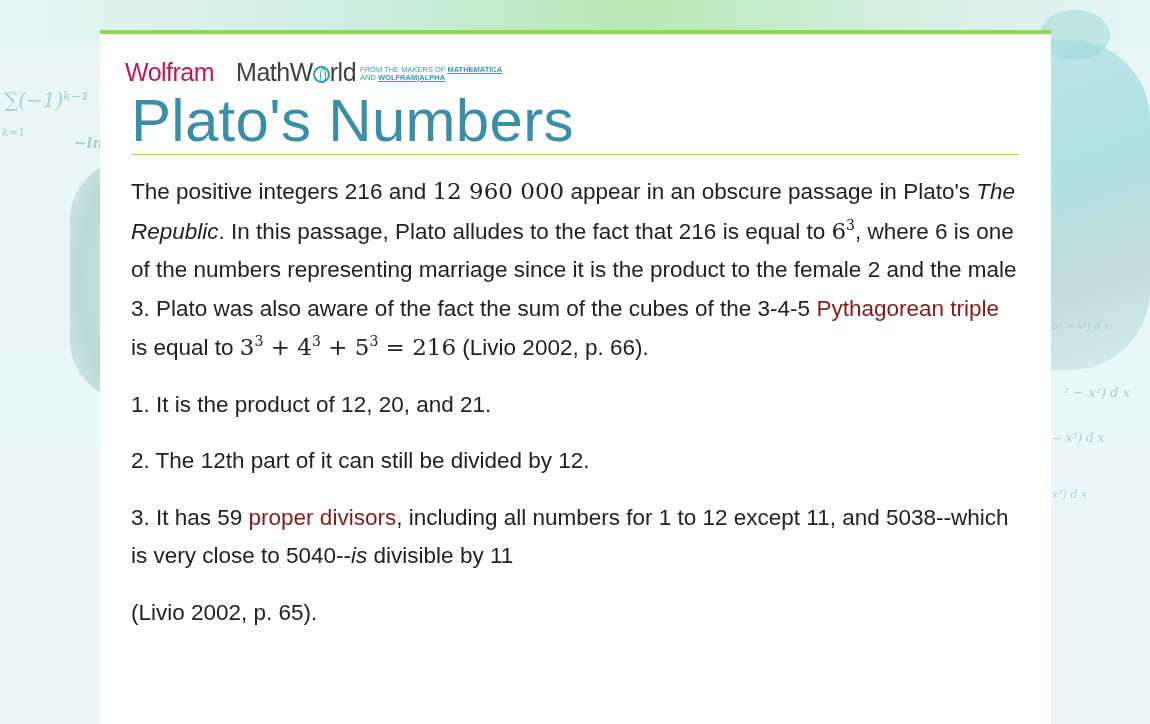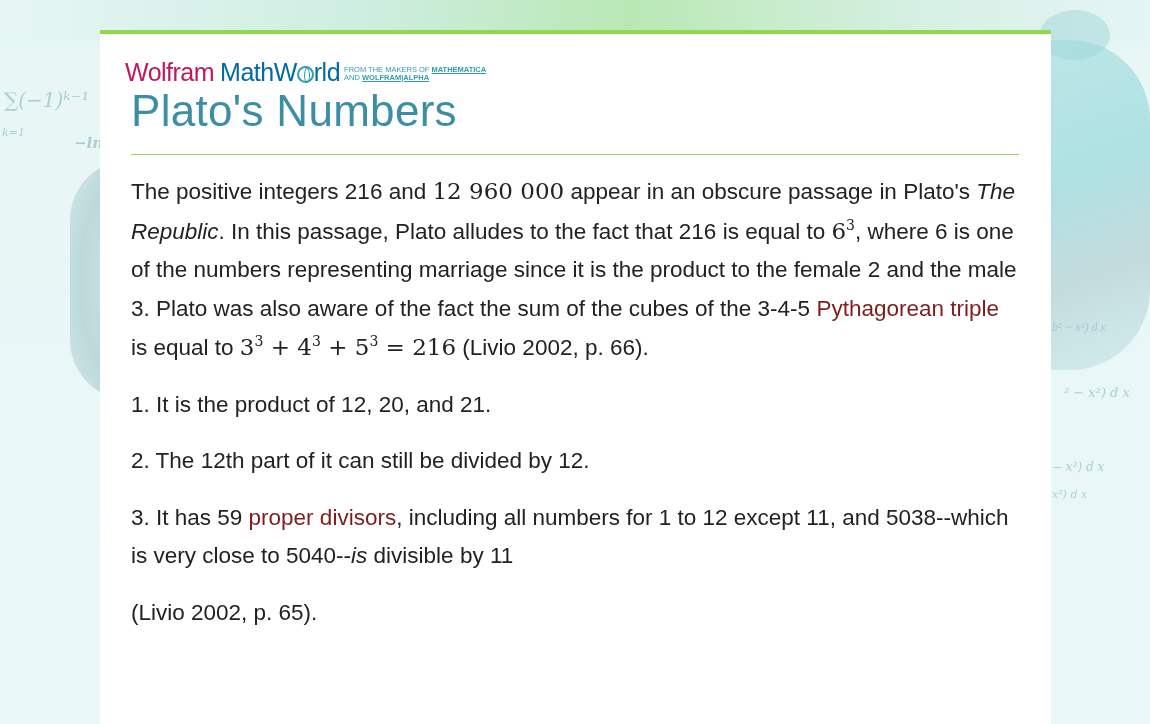--- a/index.html
+++ b/index.html
@@ -31,28 +31,28 @@
     border-radius:50%; background:#9fd5d8; opacity:.5;
   }
   .card {
     position:absolute; left:100px; top:30px; width:951px; height:720px;
     background:#fff; border-top:4px solid #8ddb4a; box-sizing:border-box;
   }
   .logo {
     position:absolute; left:25px; top:24px; display:flex; align-items:flex-end; white-space:nowrap;
   }
   .logo-wolfram { font-size:25px; color:#be185d; letter-spacing:-0.5px; }
-  .logo-mathworld { font-size:25px; color:#0369a1; margin-left:6px; letter-spacing:-0.5px; }
+  .logo-mathworld { font-size:25px; color:#404040; margin-left:22px; letter-spacing:-0.5px; }
   .logo-tag { font-size:7.5px; line-height:8px; color:#2e9eb0; margin-left:4px; margin-bottom:5px; }
   .logo-tag b { font-weight:bold;text-decoration:underline; }
   .globe { display:inline-block; width:17px; height:17px; border-radius:50%; border:2px solid #2e9eb0; box-sizing:border-box; vertical-align:-2px; position:relative; }
   .globe:before { content:""; position:absolute; left:5px; top:0; width:4px; height:13px; border:1px solid #2e9eb0; border-radius:50%; }
   h1 {
     position:absolute; left:31px; top:52px; margin:0; font-weight:normal;
-    font-size:44px; color:#3b8ea5; letter-spacing:0.3px;
+    font-size:60px; color:#3b8ea5; letter-spacing:0.3px;
   }
   .rule { position:absolute; left:31px; top:120px; width:888px; height:1px; background:#9fd86a; }
   .content {
     position:absolute; left:31px; top:138px; width:890px;
     font-size:22.5px; line-height:38.5px; color:#222;
   }
   .content p { margin:0 0 18px 0; }
   .math { font-family:"DejaVu Serif", "Liberation Serif", serif; font-size:23px; }
   .link { color:#7f1d1d; text-decoration:none; }
   sup { font-size:14px; line-height:0; }
@@ -61,23 +61,23 @@
 <body>
 
 <div class="top-glow"></div>
 <div class="bg-shape-left"></div>
 <div class="bg-shape-right2"></div>
 <div class="bg-shape-right"></div>
 
 <div class="bg-formula" style="left:4px;top:88px;font-size:20px;">∑(−1)ᵏ⁻¹</div>
 <div class="bg-formula" style="left:2px;top:126px;font-size:11px;">k=1</div>
 <div class="bg-formula" style="left:74px;top:134px;font-size:15px;font-weight:bold;">−ln</div>
-<div class="bg-formula" style="left:1052px;top:320px;font-size:12px;font-family:Liberation Serif, serif;">b² − x²)  d x</div>
+<div class="bg-formula" style="left:1052px;top:320px;font-size:10px;">b² − x²)  d x</div>
 <div class="bg-formula" style="left:1064px;top:385px;font-size:13px;">² − x²)  d x</div>
-<div class="bg-formula" style="left:1052px;top:460px;font-size:12px;">− x²)  d x</div>
+<div class="bg-formula" style="left:1052px;top:431px;font-size:12px;">− x²)  d x</div>
 <div class="bg-formula" style="left:1052px;top:488px;font-size:11px;text-align:center;">x²)  d x</div>
 
 <div class="card">
   <div class="logo">
     <span class="logo-wolfram">Wolfram</span>
     <span class="logo-mathworld"><span>MathW</span><span class="globe"></span><span>rld</span></span>
     <span class="logo-tag">
       <span>FROM THE MAKERS OF </span><b>MATHEMATICA</b><br>
       <span>AND </span><b>WOLFRAM|ALPHA</b>
     </span>

